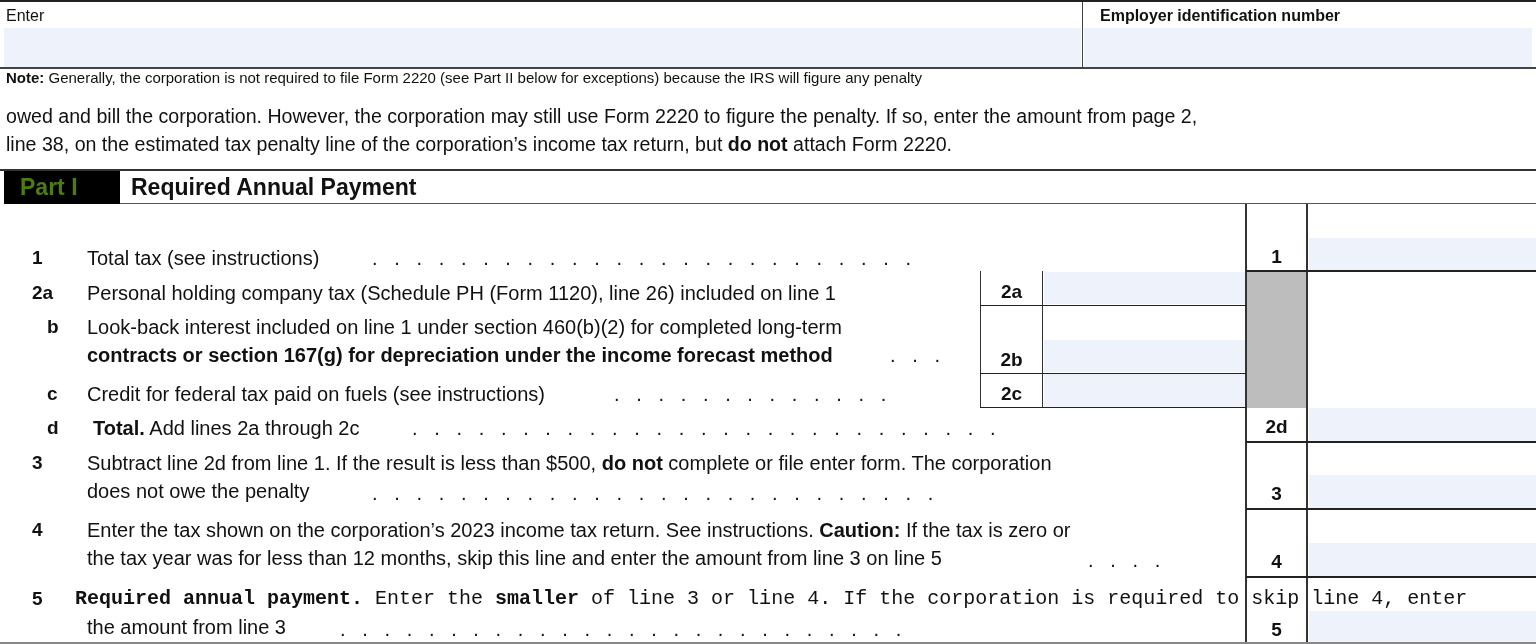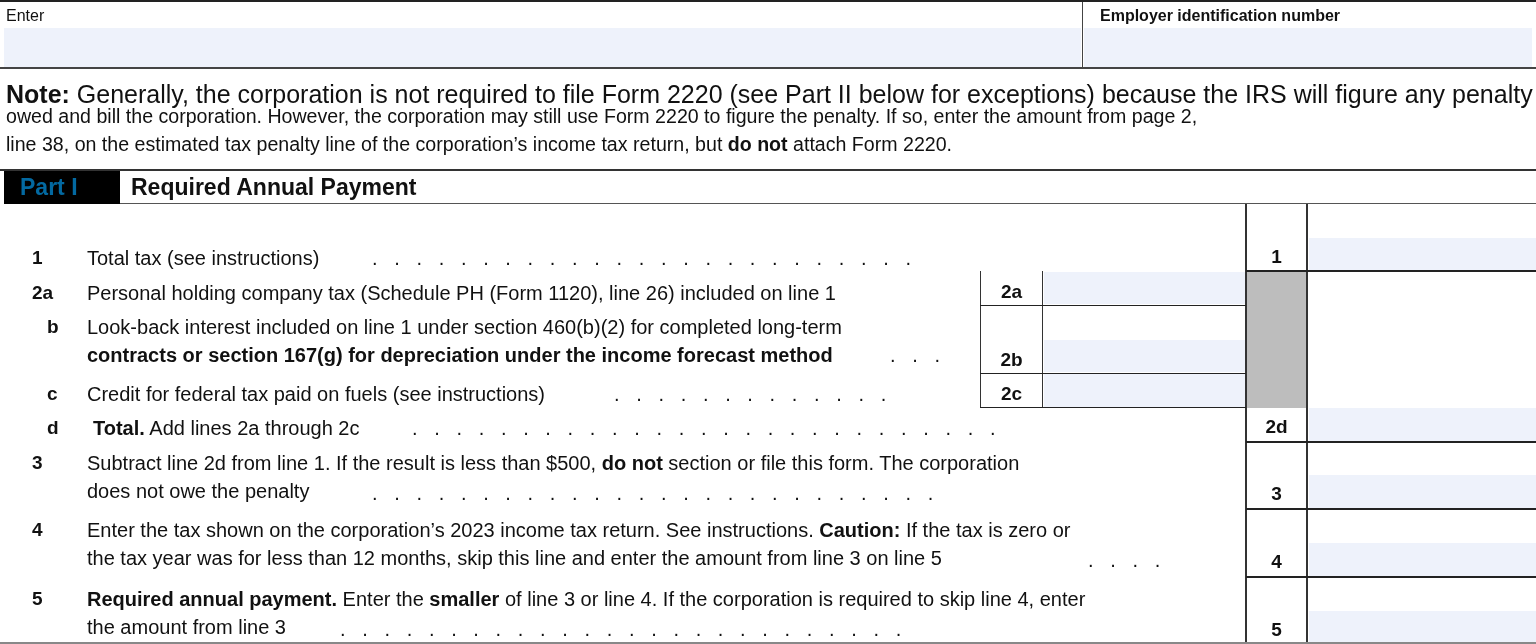--- a/index.html
+++ b/index.html
@@ -20,32 +20,32 @@
 <body>
 
 <div class="hline" style="left:0;top:0;width:1536px;height:2px;"></div>
 <div class="abs lbl-small" style="left:6px;top:7px;">Enter</div>
 <div class="field" style="left:4px;top:28px;width:1077px;height:39px;"></div>
 <div class="vline" style="left:1082px;top:2px;height:66px;width:1px;background:#444;"></div>
 <div class="abs lbl-small" style="left:1100px;top:7px;font-weight:bold;">Employer identification number</div>
 <div class="field" style="left:1084px;top:28px;width:448px;height:39px;"></div>
 <div class="hline" style="left:0;top:67px;width:1536px;height:2px;background:#444;"></div>
 
-<div class="abs txt" style="left:6px;top:80px;font-size:25px;">
+<div class="abs txt" style="left:6px;top:64px;font-size:15px;">
   <b>Note:</b>
   <span>Generally, the corporation is not required to file Form 2220 (see Part II below for exceptions) because the IRS will figure any penalty</span>
 </div>
 <div class="abs txt" style="left:6px;top:102px;font-size:19.6px;">owed and bill the corporation. However, the corporation may still use Form 2220 to figure the penalty. If so, enter the amount from page 2,</div>
 <div class="abs txt" style="left:6px;top:130px;font-size:19.6px;">
   <span>line 38, on the estimated tax penalty line of the corporation’s income tax return, but </span><b>do not</b><span> attach Form 2220.</span>
 </div>
 <div class="hline" style="left:0;top:169px;width:1536px;height:2px;background:#333;"></div>
 
 <div class="abs" style="left:4px;top:171px;width:116px;height:33px;background:#000;"></div>
-<div class="abs" style="left:20px;top:172px;color:#0369a1;font-weight:bold;font-size:23px;line-height:30px;">Part I</div>
+<div class="abs" style="left:20px;top:172px;color:#4d7c0f;font-weight:bold;font-size:23px;line-height:30px;">Part I</div>
 <div class="abs" style="left:131px;top:172px;font-weight:bold;font-size:23px;line-height:30px;">Required Annual Payment</div>
 <div class="hline" style="left:120px;top:203px;width:1416px;height:1px;background:#555;"></div>
 
 <div class="vline" style="left:1245px;top:204px;height:440px;"></div>
 <div class="vline" style="left:1306px;top:204px;height:440px;"></div>
 
 <div class="abs txt num" style="left:32px;top:244px;">1</div>
 <div class="abs txt" style="left:87px;top:244px;">Total tax (see instructions)</div>
 <div class="abs txt dots" style="left:372px;top:244px;white-space:pre;">.   .   .   .   .   .   .   .   .   .   .   .   .   .   .   .   .   .   .   .   .   .   .   .   .</div>
 <div class="box-num" style="left:1247px;top:246px;width:59px;">1</div>
@@ -81,39 +81,39 @@
 <div class="abs txt" style="left:93px;top:414px;">
   <b>Total.</b><span> Add lines 2a through 2c</span>
 </div>
 <div class="abs txt dots" style="left:412px;top:414px;white-space:pre;">.   .   .   .   .   .   .   .   .   .   .   .   .   .   .   .   .   .   .   .   .   .   .   .   .   .   .</div>
 <div class="box-num" style="left:1247px;top:416px;width:59px;">2d</div>
 <div class="field" style="left:1309px;top:408px;width:227px;height:33px;"></div>
 <div class="hline" style="left:1246px;top:441px;width:290px;height:2px;"></div>
 
 <div class="abs txt num" style="left:32px;top:449px;">3</div>
 <div class="abs txt" style="left:87px;top:449px;">
-  <span>Subtract line 2d from line 1. If the result is less than $500, </span><b>do not</b><span> section or file this form. The corporation</span>
+  <span>Subtract line 2d from line 1. If the result is less than $500, </span><b>do not</b><span> complete or file enter form. The corporation</span>
 </div>
 <div class="abs txt" style="left:87px;top:477px;">does not owe the penalty</div>
 <div class="abs txt dots" style="left:372px;top:479px;white-space:pre;">.   .   .   .   .   .   .   .   .   .   .   .   .   .   .   .   .   .   .   .   .   .   .   .   .   .</div>
 <div class="box-num" style="left:1247px;top:483px;width:59px;">3</div>
 <div class="field" style="left:1309px;top:475px;width:227px;height:33px;"></div>
 <div class="hline" style="left:1246px;top:508px;width:290px;height:2px;"></div>
 
 <div class="abs txt num" style="left:32px;top:516px;">4</div>
 <div class="abs txt" style="left:87px;top:516px;">
   <span>Enter the tax shown on the corporation’s 2023 income tax return. See instructions. </span><b>Caution:</b><span> If the tax is zero or</span>
 </div>
 <div class="abs txt" style="left:87px;top:544px;">the tax year was for less than 12 months, skip this line and enter the amount from line 3 on line 5</div>
 <div class="abs txt dots" style="left:1088px;top:546px;white-space:pre;">.   .   .   .</div>
 <div class="box-num" style="left:1247px;top:551px;width:59px;">4</div>
 <div class="field" style="left:1309px;top:543px;width:227px;height:33px;"></div>
 <div class="hline" style="left:1246px;top:576px;width:290px;height:2px;"></div>
 
 <div class="abs txt num" style="left:32px;top:585px;">5</div>
-<div class="abs txt" style="left:87px;top:585px;">
+<div class="abs txt" style="left:75px;top:585px;font-family:Liberation Mono, monospace;">
   <b>Required annual payment.</b><span> Enter the </span><b>smaller</b><span> of line 3 or line 4. If the corporation is required to skip line 4, enter</span>
 </div>
 <div class="abs txt" style="left:87px;top:613px;">the amount from line 3</div>
 <div class="abs txt dots" style="left:340px;top:615px;white-space:pre;">.   .   .   .   .   .   .   .   .   .   .   .   .   .   .   .   .   .   .   .   .   .   .   .   .   .</div>
 <div class="box-num" style="left:1247px;top:619px;width:59px;">5</div>
 <div class="field" style="left:1309px;top:611px;width:227px;height:32px;"></div>
 <div class="hline" style="left:0;top:642px;width:1536px;height:2px;background:#888;"></div>
 
 </body></html>

